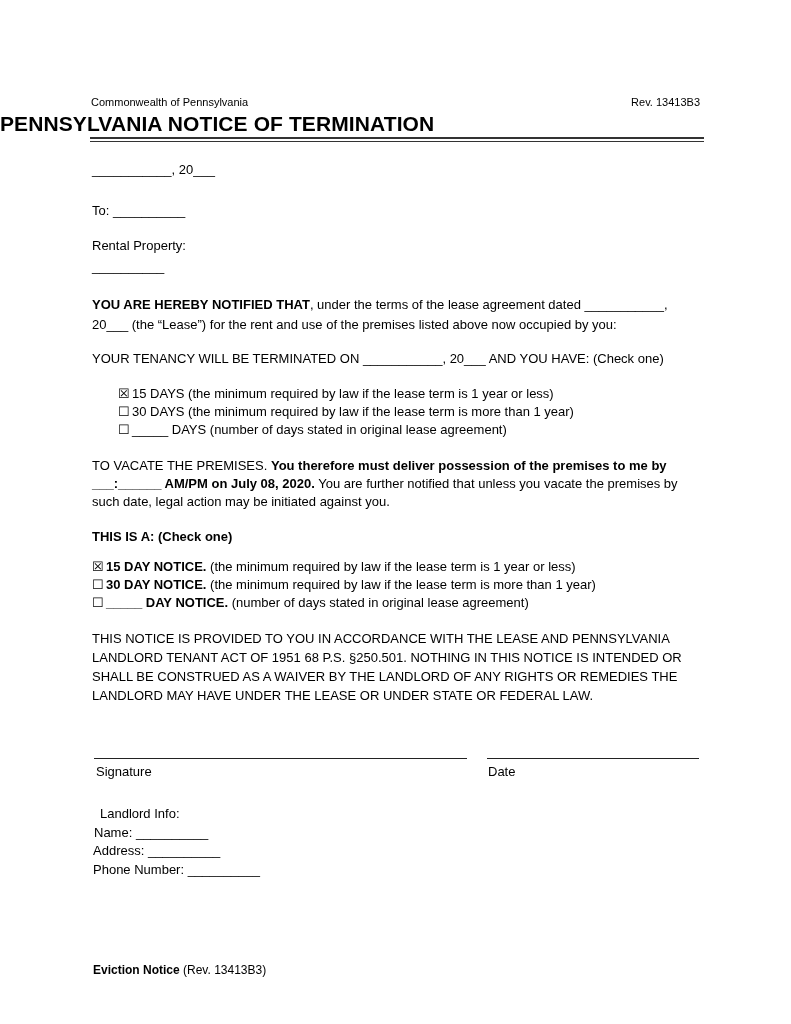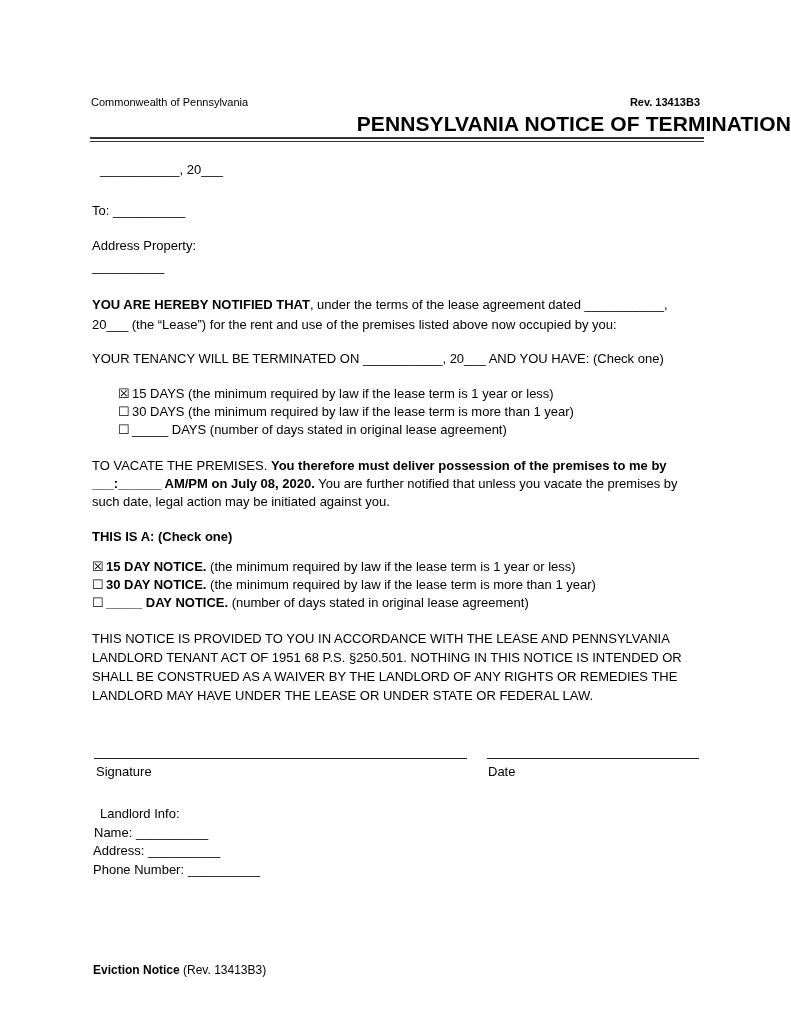--- a/index.html
+++ b/index.html
@@ -5,41 +5,41 @@
     html, body { margin: 0; padding: 0; background: #ffffff; }
     body {
       width: 791px; height: 1024px; position: relative; overflow: hidden;
       font-family: "Liberation Sans", sans-serif; color: #000;
     }
     .abs { position: absolute; white-space: nowrap; }
     .small { font-size: 11px; }
     .txt { font-size: 13px; line-height: 18px; }
     .b { font-weight: bold; }
     .title {
-      font-size: 21px; font-weight: bold; left: 0; width: 791px; text-align: right; top: 112px;
+      font-size: 21px; font-weight: bold; left: 0; width: 791px; text-align: left; top: 112px;
       letter-spacing: 0.1px;
     }
     .rule-double {
       position: absolute; left: 90px; width: 614px; top: 137px; height: 2px;
       border-top: 2px solid #333; border-bottom: 1px solid #333;
     }
     .line { position: absolute; height: 0; border-top: 1px solid #222; }
     .cb { display: inline-block; width: 14px; }
   </style>
 </head>
 <body>
 
 <div class="abs small" style="left:91px; top:96px;">Commonwealth of Pennsylvania</div>
-<div class="abs small" style="right:91px; top:96px;font-weight:bold;">Rev. 13413B3</div>
+<div class="abs small" style="right:91px; top:96px;">Rev. 13413B3</div>
 <div class="abs title">PENNSYLVANIA NOTICE OF TERMINATION</div>
 <div class="rule-double"></div>
 
-<div class="abs txt" style="left:100px; top:161px;">___________, 20___</div>
+<div class="abs txt" style="left:92px; top:161px;">___________, 20___</div>
 <div class="abs txt" style="left:92px; top:202px;">To: __________</div>
-<div class="abs txt" style="left:92px; top:237px;">Address Property:</div>
+<div class="abs txt" style="left:92px; top:237px;">Rental Property:</div>
 <div class="abs txt" style="left:92px; top:258px;">__________</div>
 
 <div class="abs txt" style="left:92px; top:296px;">
   <span class="b">YOU ARE HEREBY NOTIFIED THAT</span><span>, under the terms of the lease agreement dated ___________,</span>
 </div>
 <div class="abs txt" style="left:92px; top:316px;">20___ (the “Lease”) for the rent and use of the premises listed above now occupied by you:</div>
 
 <div class="abs txt" style="left:92px; top:350px;">YOUR TENANCY WILL BE TERMINATED ON ___________, 20___ AND YOU HAVE: (Check one)</div>
 
 <div class="abs txt" style="left:118px; top:385px;">

